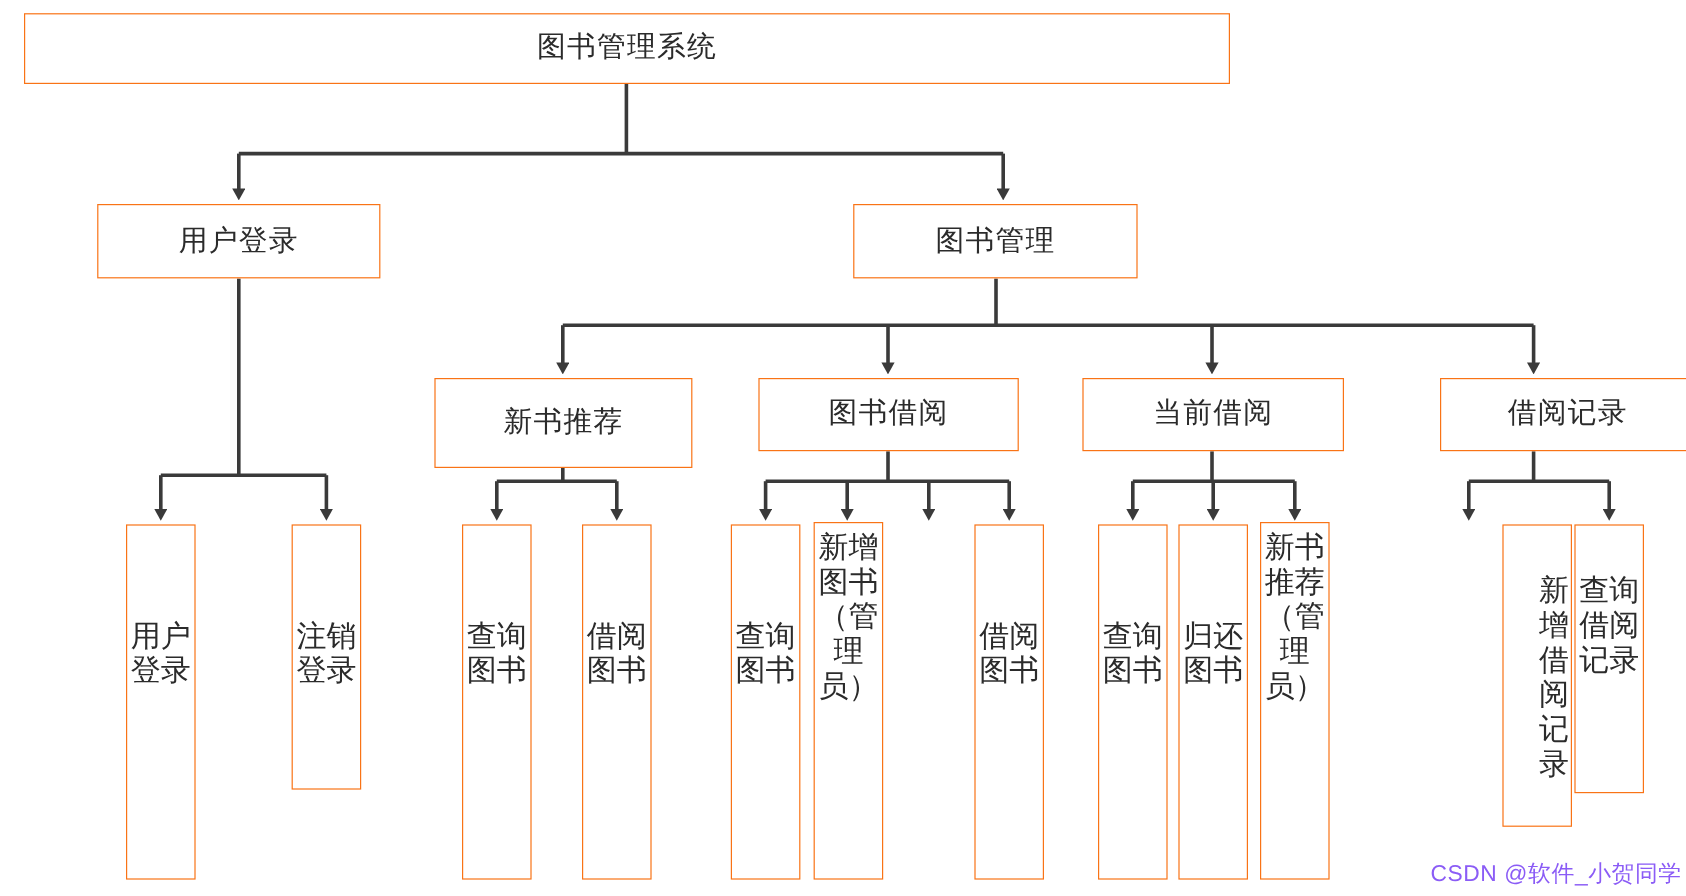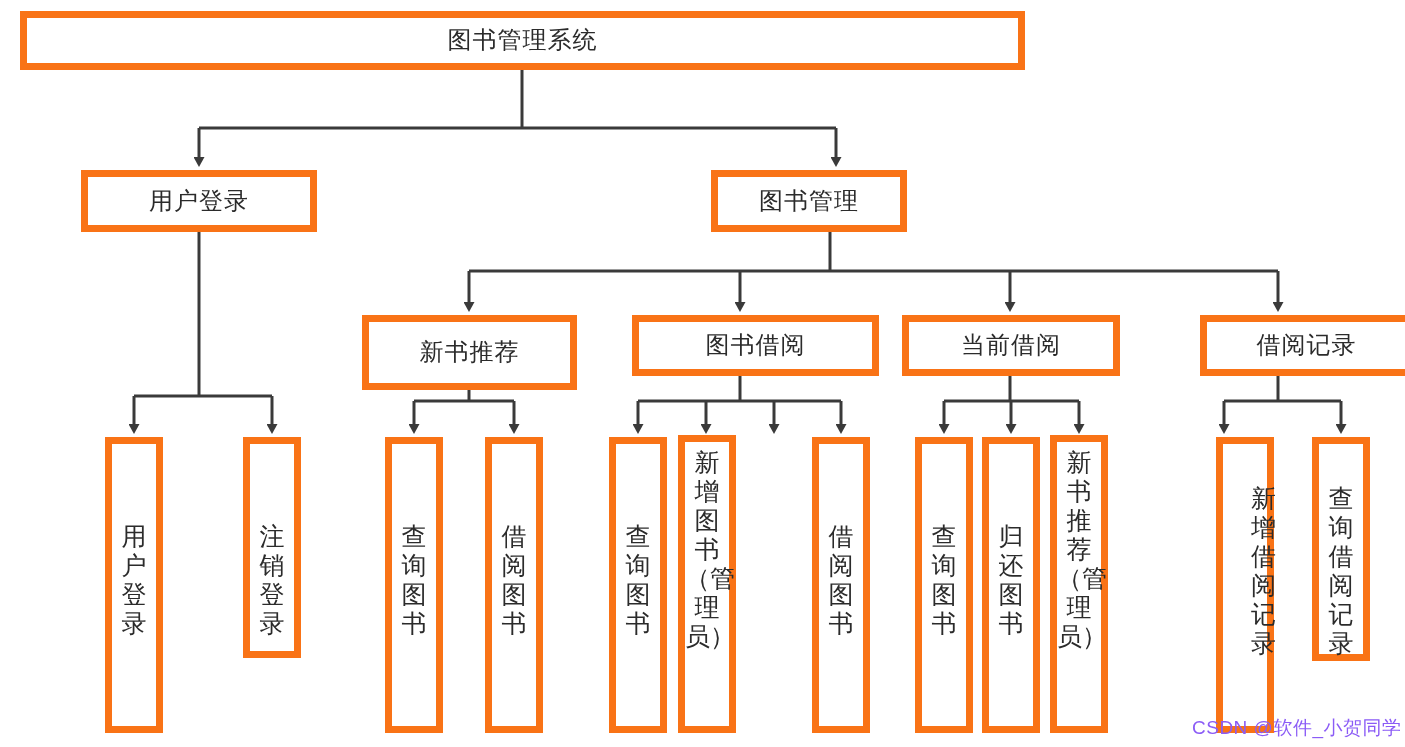--- a/index.html
+++ b/index.html
@@ -22,21 +22,21 @@
     left: 0;
     top: 0;
     width: 1405px;
     height: 747px;
     pointer-events: none;
   }
   .node {
     position: absolute;
     box-sizing: border-box;
     background: #ffffff;
-    border: 7px solid #f97316;
+    border: 1px solid #f97316;
     display: flex;
     align-items: center;
     justify-content: center;
     color: #2b2b2b;
   }
   .node.horiz {
     font-size: 24px;
     letter-spacing: 1px;
     line-height: 1.2;
     white-space: nowrap;
@@ -122,28 +122,28 @@
     </g>
   </svg>
 
   <div class="node horiz" style="left:20px; top:11px; width:1005px; height:59px;">
     <span>图书管理系统</span>
   </div>
 
   <div class="node horiz" style="left:81px; top:170px; width:236px; height:62px;">
     <span>用户登录</span>
   </div>
-  <div class="node horiz" style="left:711px; top:170px; width:196px; height:62px;">
+  <div class="node horiz" style="left:711px; top:170px; width:237px; height:62px;">
     <span>图书管理</span>
   </div>
 
   <div class="node horiz" style="left:362px; top:315px; width:215px; height:75px;">
     <span>新书推荐</span>
   </div>
-  <div class="node horiz" style="left:632px; top:315px; width:247px; height:61px;">
+  <div class="node horiz" style="left:632px; top:315px; width:217px; height:61px;">
     <span>图书借阅</span>
   </div>
   <div class="node horiz" style="left:902px; top:315px; width:218px; height:61px;">
     <span>当前借阅</span>
   </div>
   <div class="node horiz" style="left:1172px; top:315px; width:213px; height:61px;margin-left:28px;">
     <span>借阅记录</span>
   </div>
 
   <div class="node vert" style="left:105px; top:437px; width:58px; height:296px; padding-top:78px;">
@@ -173,21 +173,21 @@
   <div class="node vert" style="left:915px; top:437px; width:58px; height:296px; padding-top:78px;">
     <span class="vtext">查询图书</span>
   </div>
   <div class="node vert" style="left:982px; top:437px; width:58px; height:296px; padding-top:78px;">
     <span class="vtext">归还图书</span>
   </div>
   <div class="node vert pad-top" style="left:1050px; top:435px; width:58px; height:298px; padding-top:6px;">
     <span class="vtext">新书推荐（管理员）</span>
   </div>
 
-  <div class="node vert" style="left:1216px; top:437px; width:58px; height:296px; padding-top:40px;padding-left:28px;">
+  <div class="node vert" style="left:1252px; top:437px; width:58px; height:252px; padding-top:40px;padding-left:28px;">
     <span class="vtext">新增借阅记录</span>
   </div>
   <div class="node vert" style="left:1312px; top:437px; width:58px; height:224px; padding-top:40px;">
     <span class="vtext">查询借阅记录</span>
   </div>
 
   <div class="watermark" style="left:1192px; top:715px;">
     <span>CSDN @软件_小贺同学</span>
   </div>
 

